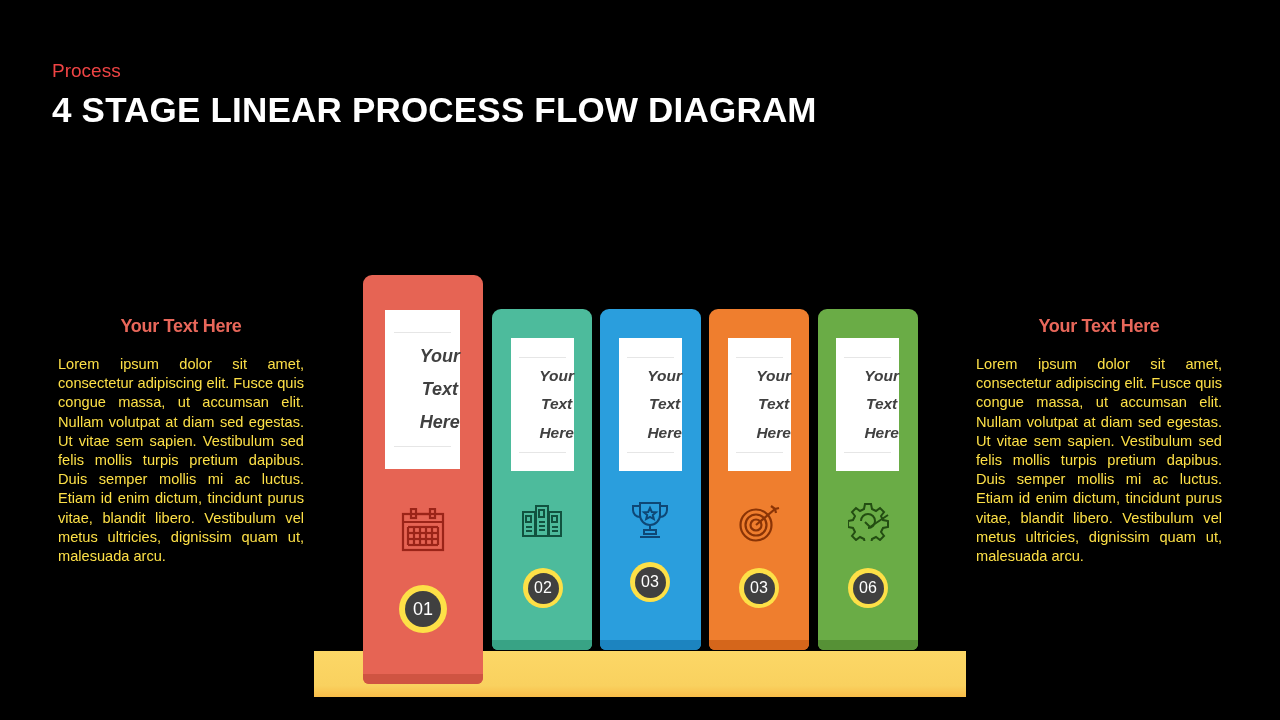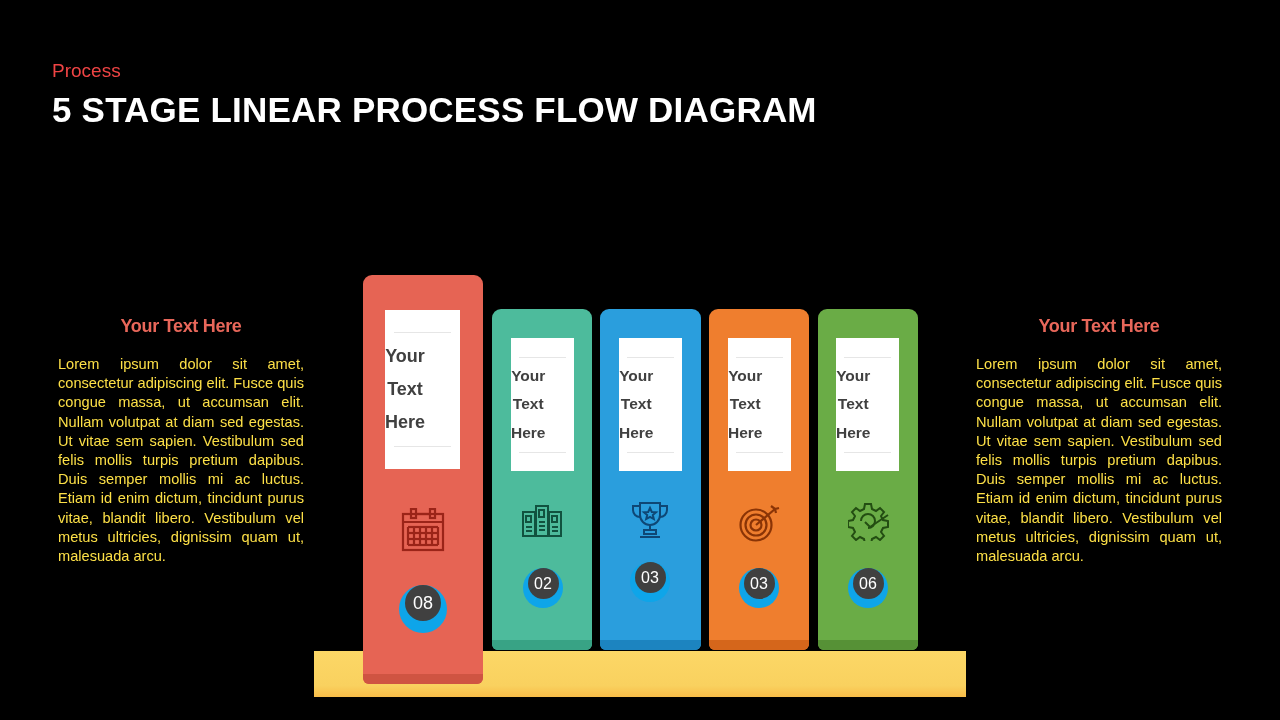--- a/index.html
+++ b/index.html
@@ -6,32 +6,32 @@
   body { width:1280px; height:720px; background:#000; position:relative; overflow:hidden; font-family:"Liberation Sans", sans-serif; }
   .abs { position:absolute; }
   .category { left:52px; top:60px; font-size:19px; color:#ef4444; }
   .title { left:52px; top:90px; font-size:35px; font-weight:bold; color:#fff; letter-spacing:0.2px; }
   .side { width:246px; }
   .side h3 { margin:0; text-align:center; font-size:18px; font-weight:bold; color:#e8675a; letter-spacing:-0.3px; }
   .side p { margin:18px 0 0 0; font-size:14.6px; line-height:19.2px; color:#fde047; text-align:justify; }
   .shelf { left:314px; top:651px; width:652px; height:46px; background:linear-gradient(#fcd766 0%, #f9d15f 75%, #f8bd48 100%); }
   .binder { position:absolute; border-radius:9px 9px 6px 6px; }
   .binder .base { position:absolute; left:0; right:0; bottom:0; height:10px; border-radius:0 0 6px 6px; }
-  .label-card { position:absolute; background:#fff; display:flex; flex-direction:column; align-items:flex-start; justify-content:center; }
+  .label-card { position:absolute; background:#fff; display:flex; flex-direction:column; align-items:flex-end; justify-content:center;font-style:italic; }
   .label-card .rule { position:absolute; left:12%; right:12%; height:1px; background:#e6e6e6; }
   .label-card .txt { color:#404040; font-weight:bold; text-align:center; white-space:pre-line; }
-  .badge { position:absolute; border-radius:50%; background:#0ea5e9; display:flex; justify-content:center; }
+  .badge { position:absolute; border-radius:50%; background:#fde047; display:flex; align-items:center; justify-content:center; }
   .badge .inner { border-radius:50%; background:#404040; color:#fff; display:flex; align-items:center; justify-content:center; font-family:"Liberation Sans", sans-serif; }
   .icon { position:absolute; }
 </style>
 </head>
 <body>
 
 <div class="abs category">Process</div>
-<div class="abs title">5 STAGE LINEAR PROCESS FLOW DIAGRAM</div>
+<div class="abs title">4 STAGE LINEAR PROCESS FLOW DIAGRAM</div>
 
 <div class="abs side" style="left:58px; top:316px;">
   <h3>Your Text Here</h3>
   <p>Lorem ipsum dolor sit amet, consectetur adipiscing elit. Fusce quis congue massa, ut accumsan elit. Nullam volutpat at diam sed egestas. Ut vitae sem sapien. Vestibulum sed felis mollis turpis pretium dapibus. Duis semper mollis mi ac luctus. Etiam id enim dictum, tincidunt purus vitae, blandit libero. Vestibulum vel metus ultricies, dignissim quam ut, malesuada arcu.</p>
 </div>
 
 <div class="abs side" style="left:976px; top:316px;">
   <h3>Your Text Here</h3>
   <p>Lorem ipsum dolor sit amet, consectetur adipiscing elit. Fusce quis congue massa, ut accumsan elit. Nullam volutpat at diam sed egestas. Ut vitae sem sapien. Vestibulum sed felis mollis turpis pretium dapibus. Duis semper mollis mi ac luctus. Etiam id enim dictum, tincidunt purus vitae, blandit libero. Vestibulum vel metus ultricies, dignissim quam ut, malesuada arcu.</p>
 </div>
@@ -60,21 +60,21 @@
         <line x1="7" y1="37" x2="37" y2="37"></line>
       <line x1="7" y1="19" x2="7" y2="37"></line>
         <line x1="13" y1="19" x2="13" y2="37"></line>
         <line x1="19" y1="19" x2="19" y2="37"></line>
         <line x1="25" y1="19" x2="25" y2="37"></line>
         <line x1="31" y1="19" x2="31" y2="37"></line>
         <line x1="37" y1="19" x2="37" y2="37"></line>
     </g>
   </svg>
   <div class="badge" style="left:36px; top:310px; width:48px; height:48px;">
-    <div class="inner" style="width:36px; height:36px; font-size:18px;">08</div>
+    <div class="inner" style="width:36px; height:36px; font-size:18px;">01</div>
   </div>
 </div>
 
 <div class="binder" style="left:492px; top:309px; width:100px; height:341px; background:#4dbb9c;">
   <div class="base" style="background:#38a385;"></div>
   <div class="label-card" style="left:19px; top:29px; width:63px; height:133px;">
     <div class="rule" style="top:19px;"></div>
     <div class="txt" style="font-size:15.5px; line-height:28.5px;">Your
 Text
 Here</div>

